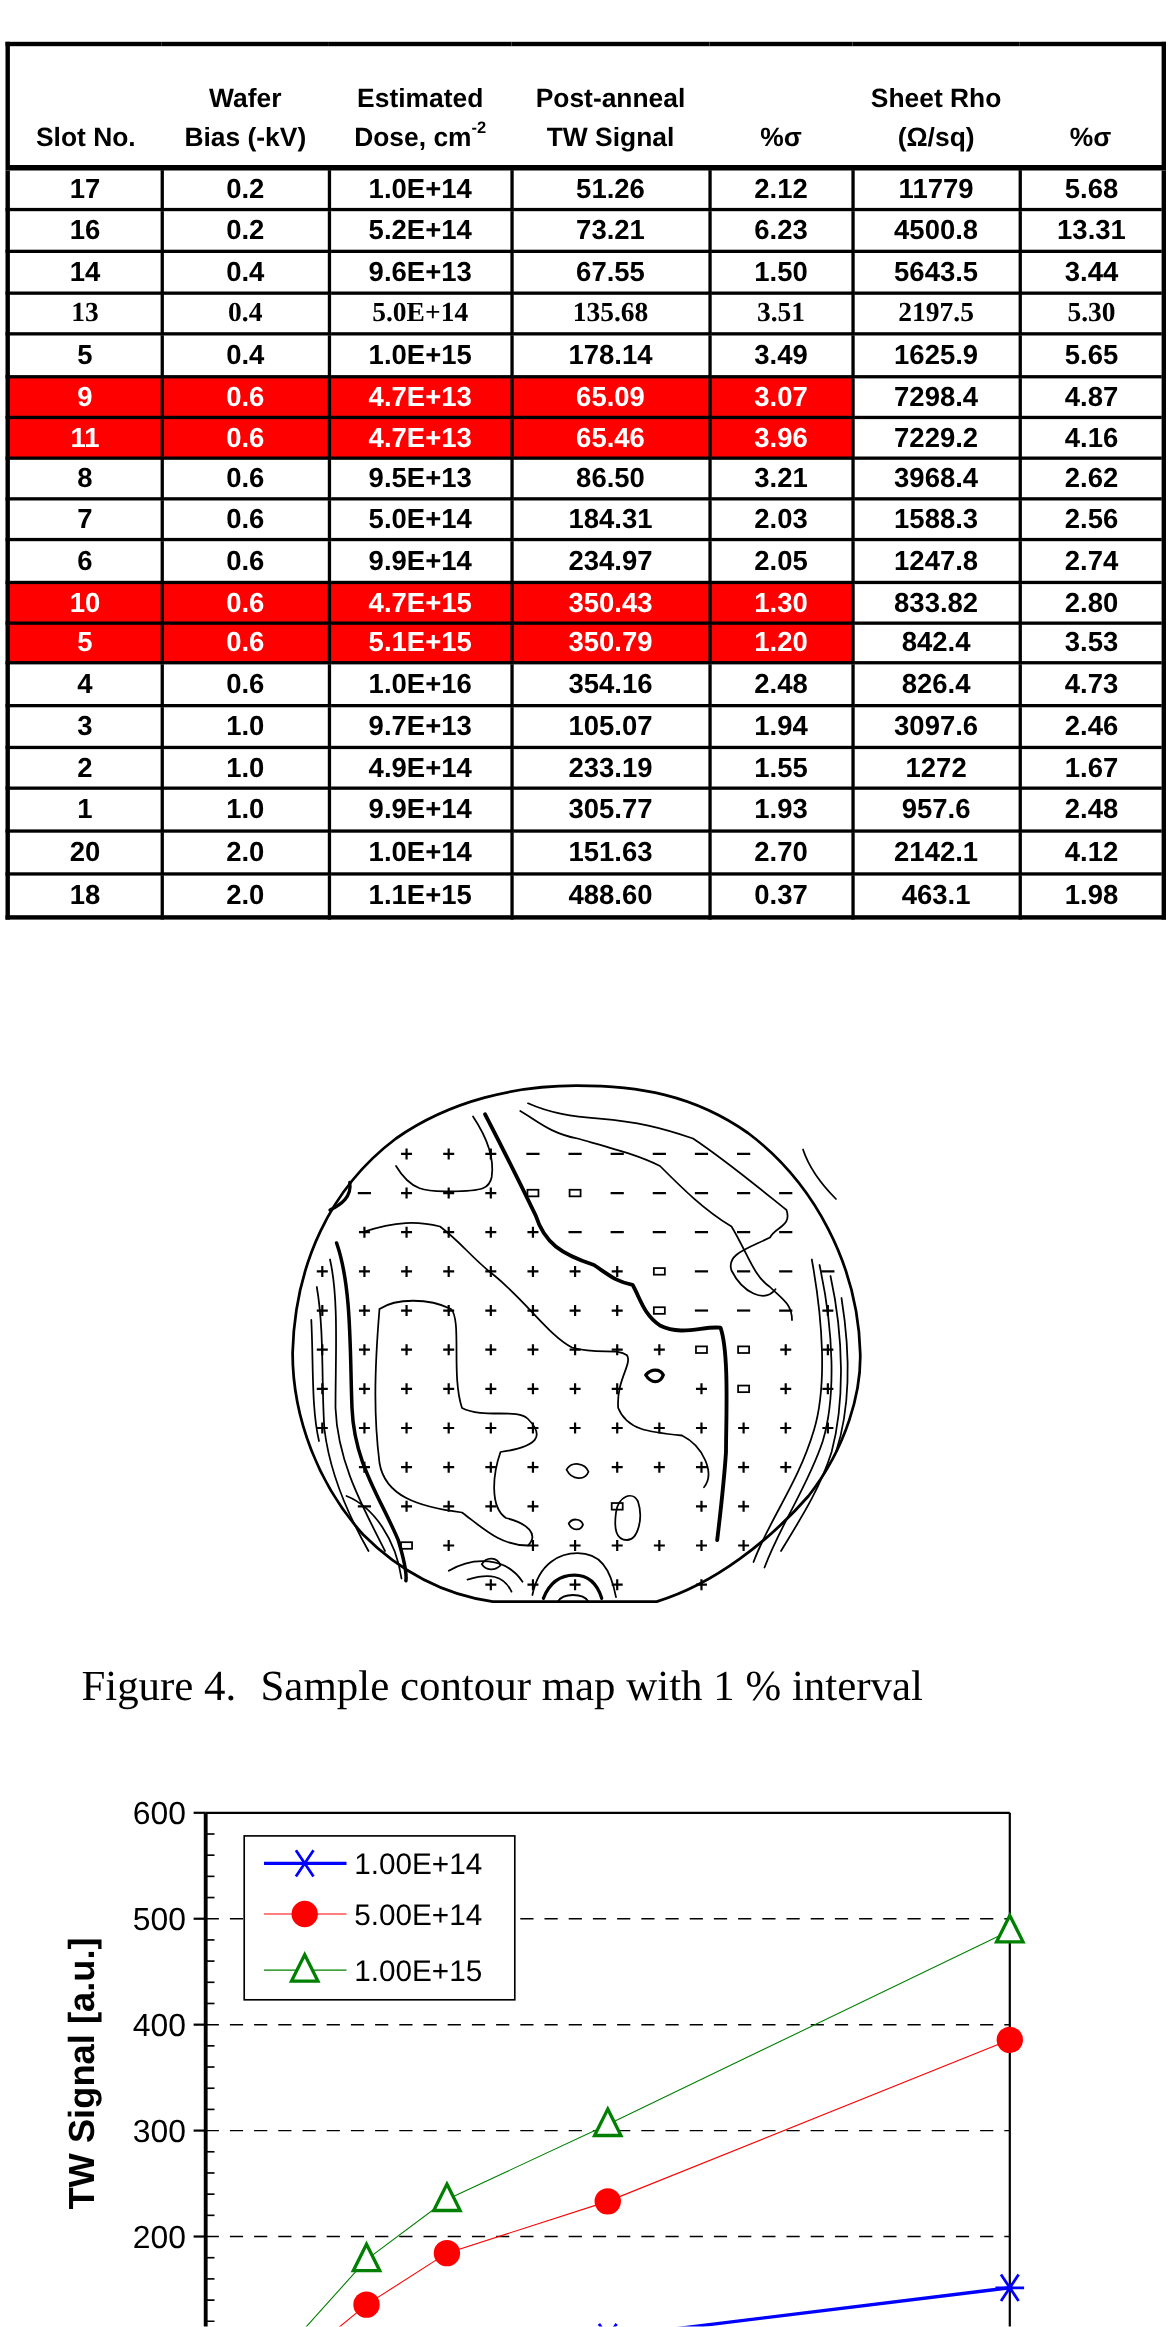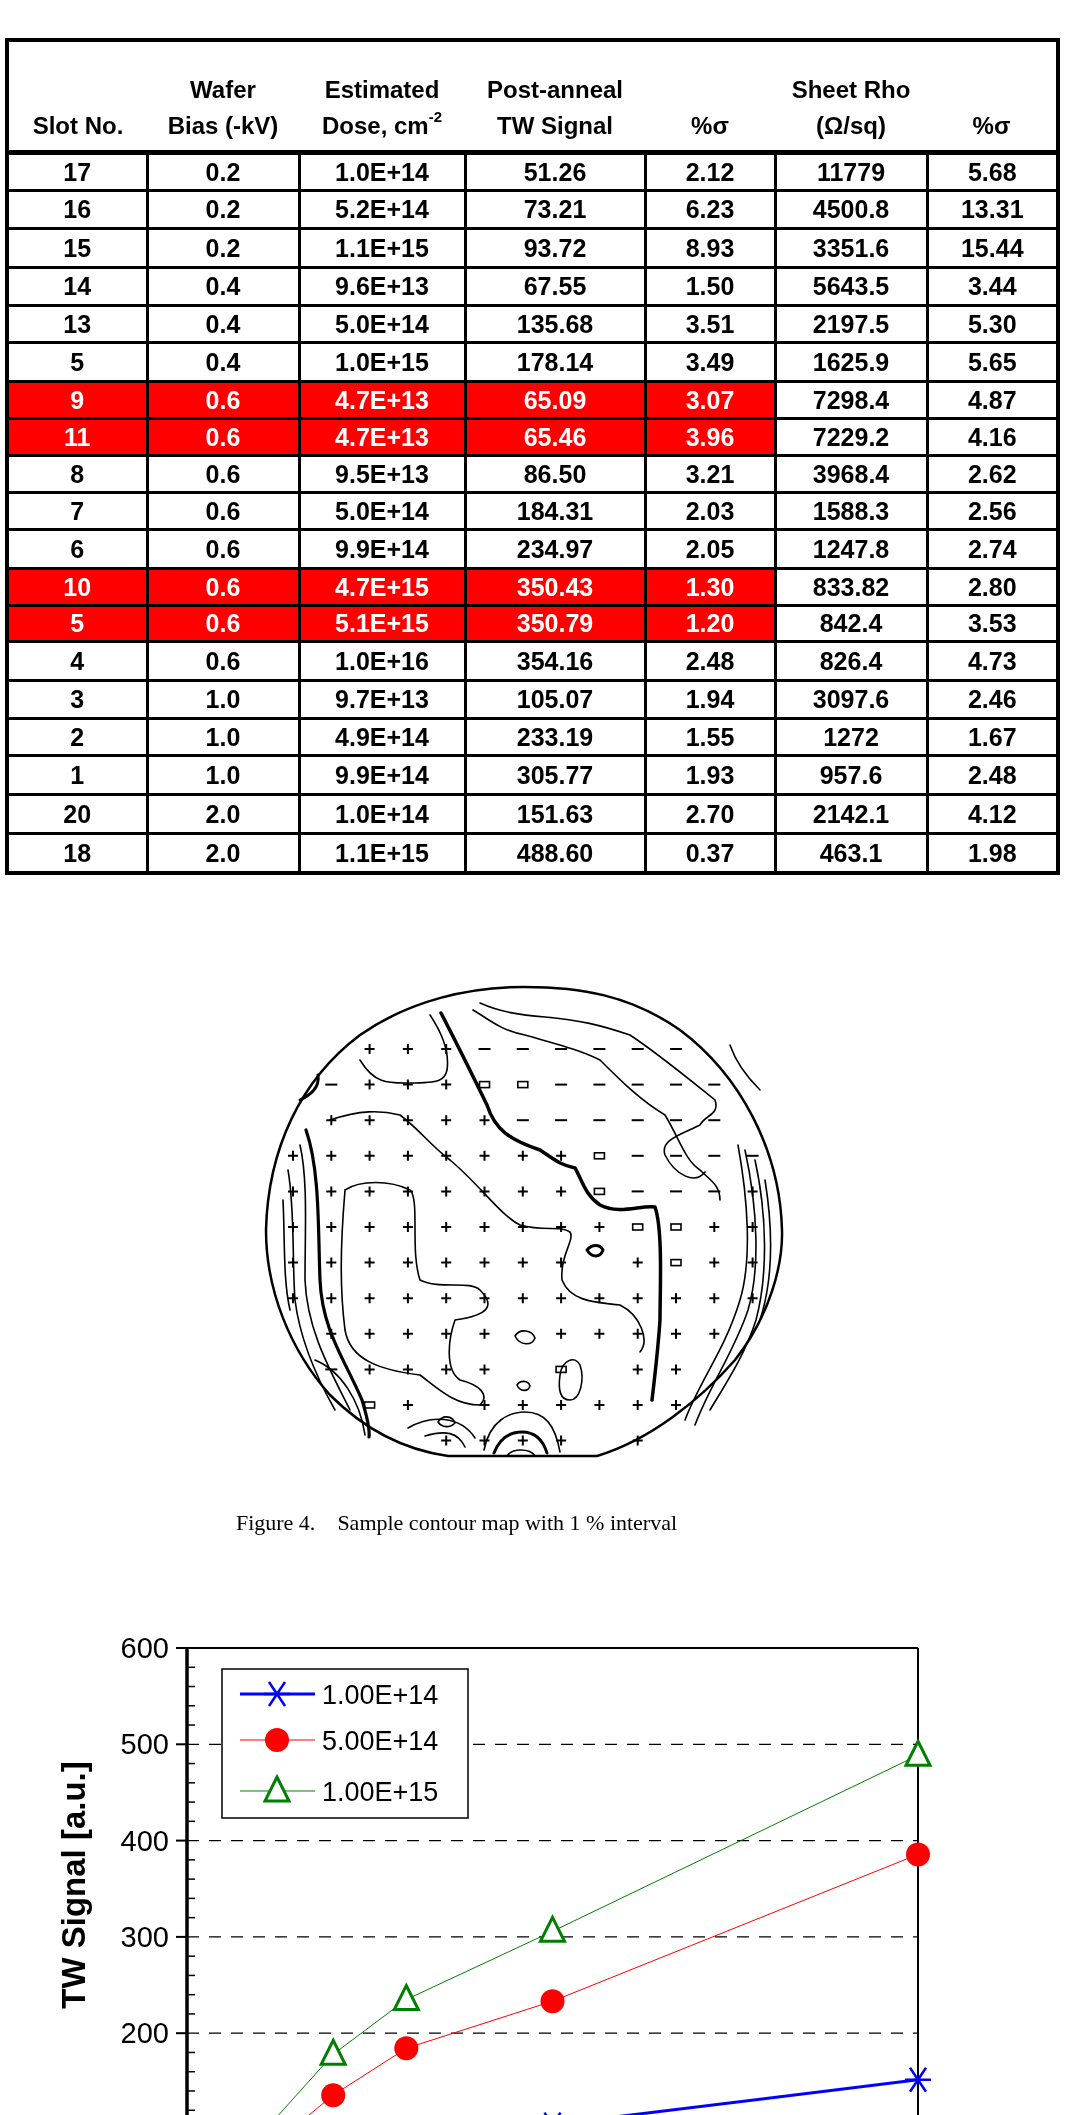--- a/index.html
+++ b/index.html
@@ -6,21 +6,21 @@
   body { width: 1069px; height: 2115px; overflow: hidden; position: relative; font-family: "Liberation Sans", sans-serif; color: #000; }
   #data-table { position: absolute; left: 5px; top: 38px; border-collapse: collapse; table-layout: fixed; width: 1051px; border: 4px solid #000; }
   #data-table th { font-family: "Liberation Sans", sans-serif; font-weight: bold; font-size: 24px; line-height: 36px; vertical-align: bottom; padding: 0 0 6px 0; text-align: center; white-space: nowrap; }
   #data-table thead tr { height: 112px; border-bottom: 5px solid #000; }
   #data-table td { font-weight: bold; font-size: 25px; text-align: center; border: 3px solid #000; padding: 0; white-space: nowrap; line-height: 26px; }
   #data-table tbody tr:first-child td { border-top: none; }
   #data-table td.hl { background: #ff0000; color: #ffffff; }
   #data-table sup { font-size: 15px; vertical-align: 12px; line-height: 0; }
   .hdr-line { display: block; }
   #wafer-map { position: absolute; left: 255px; top: 975px; }
-  #caption { position: absolute; left: 0; width: 913px; top: 1510px; text-align: center; font-family: "Liberation Serif", serif; font-size: 22px; }
+  #caption { position: absolute; left: 0; width: 913px; top: 1510px; text-align: center; font-family: "Liberation Serif", serif; font-size: 39px; }
   #caption .gap { display: inline-block; width: 22px; }
   #chart { position: absolute; left: 0; top: 1600px; }
   .tick-label { font-family: "Liberation Sans", sans-serif; font-size: 29px; }
   .legend-label { font-family: "Liberation Sans", sans-serif; font-size: 27px; }
   .ylabel { font-family: "Liberation Sans", sans-serif; font-size: 33px; font-weight: bold; }
 </style>
 </head>
 <body>
 
 <table id="data-table">
@@ -77,39 +77,30 @@
       </tr>
       <tr style="height: 38px;">
         <td>16</td>
         <td>0.2</td>
         <td>5.2E+14</td>
         <td>73.21</td>
         <td>6.23</td>
         <td>4500.8</td>
         <td>13.31</td>
       </tr>
-      <tr style="height: 39px;">
-        <td>15</td>
-        <td>0.2</td>
-        <td>1.1E+15</td>
-        <td>93.72</td>
-        <td>8.93</td>
-        <td>3351.6</td>
-        <td>15.44</td>
-      </tr>
       <tr style="height: 38px; margin-top: 31px;">
         <td>14</td>
         <td>0.4</td>
         <td>9.6E+13</td>
         <td>67.55</td>
         <td>1.50</td>
         <td>5643.5</td>
         <td>3.44</td>
       </tr>
-      <tr style="height: 37px;">
+      <tr style="height: 37px; font-family: Liberation Serif, serif;">
         <td>13</td>
         <td>0.4</td>
         <td>5.0E+14</td>
         <td>135.68</td>
         <td>3.51</td>
         <td>2197.5</td>
         <td>5.30</td>
       </tr>
       <tr style="height: 39px;">
         <td>5</td>

